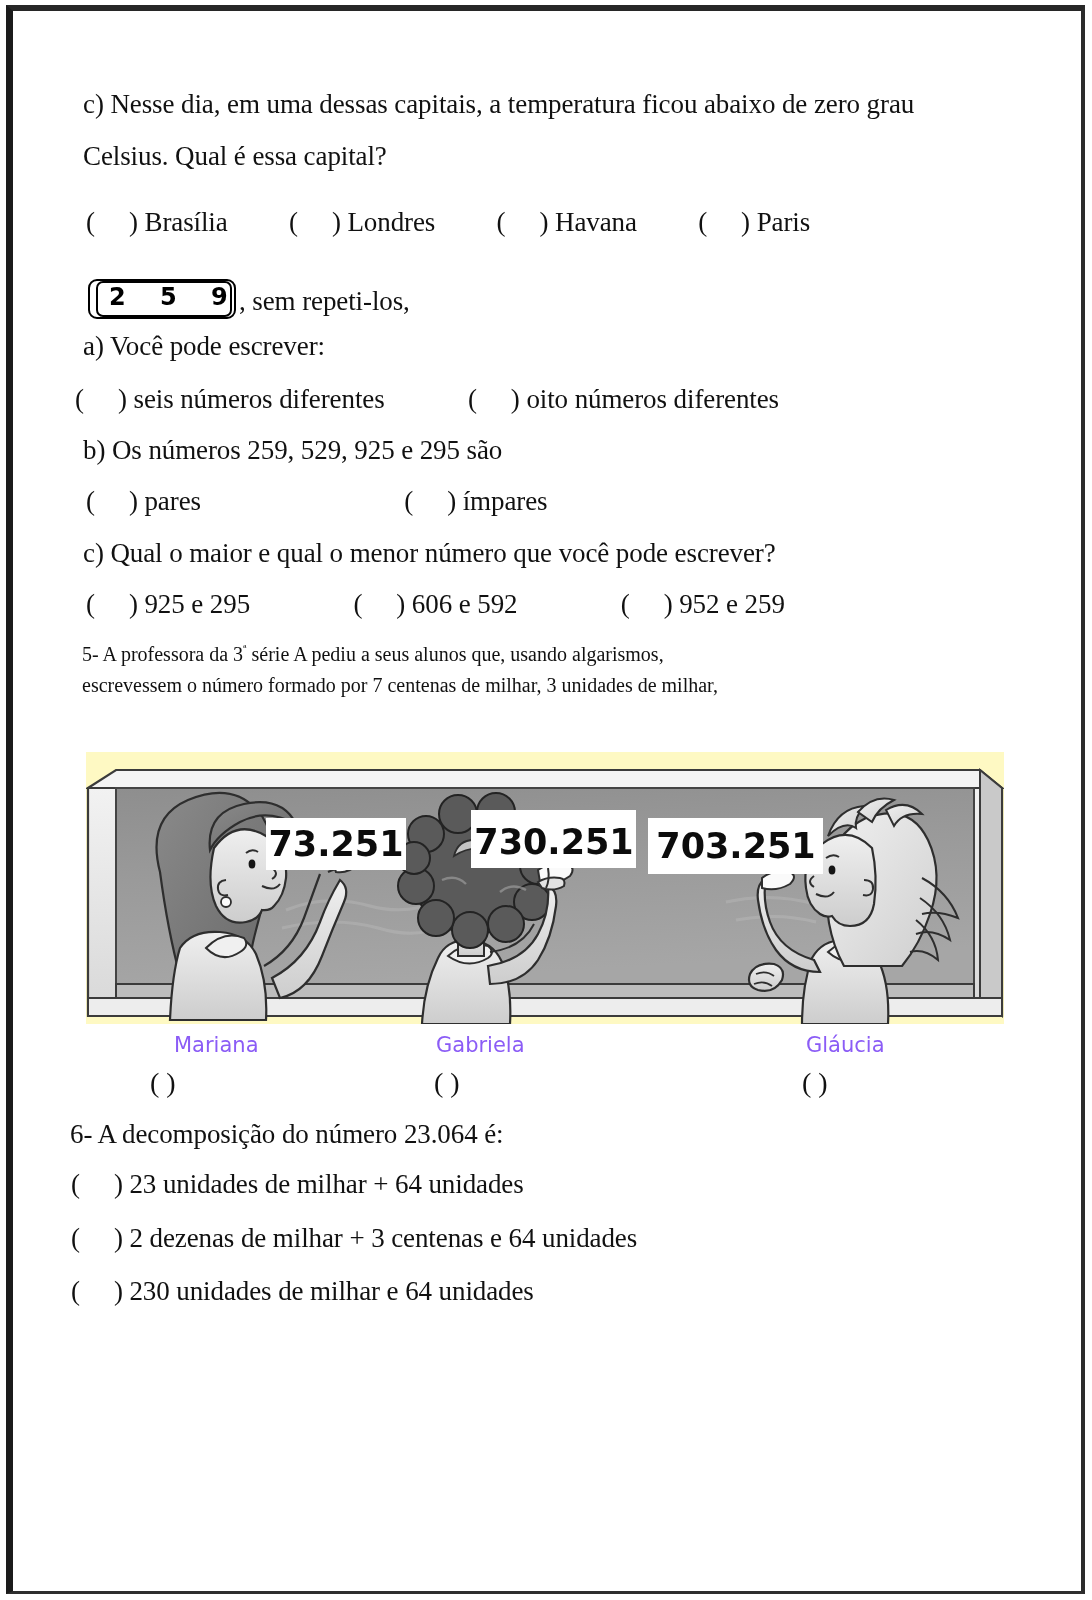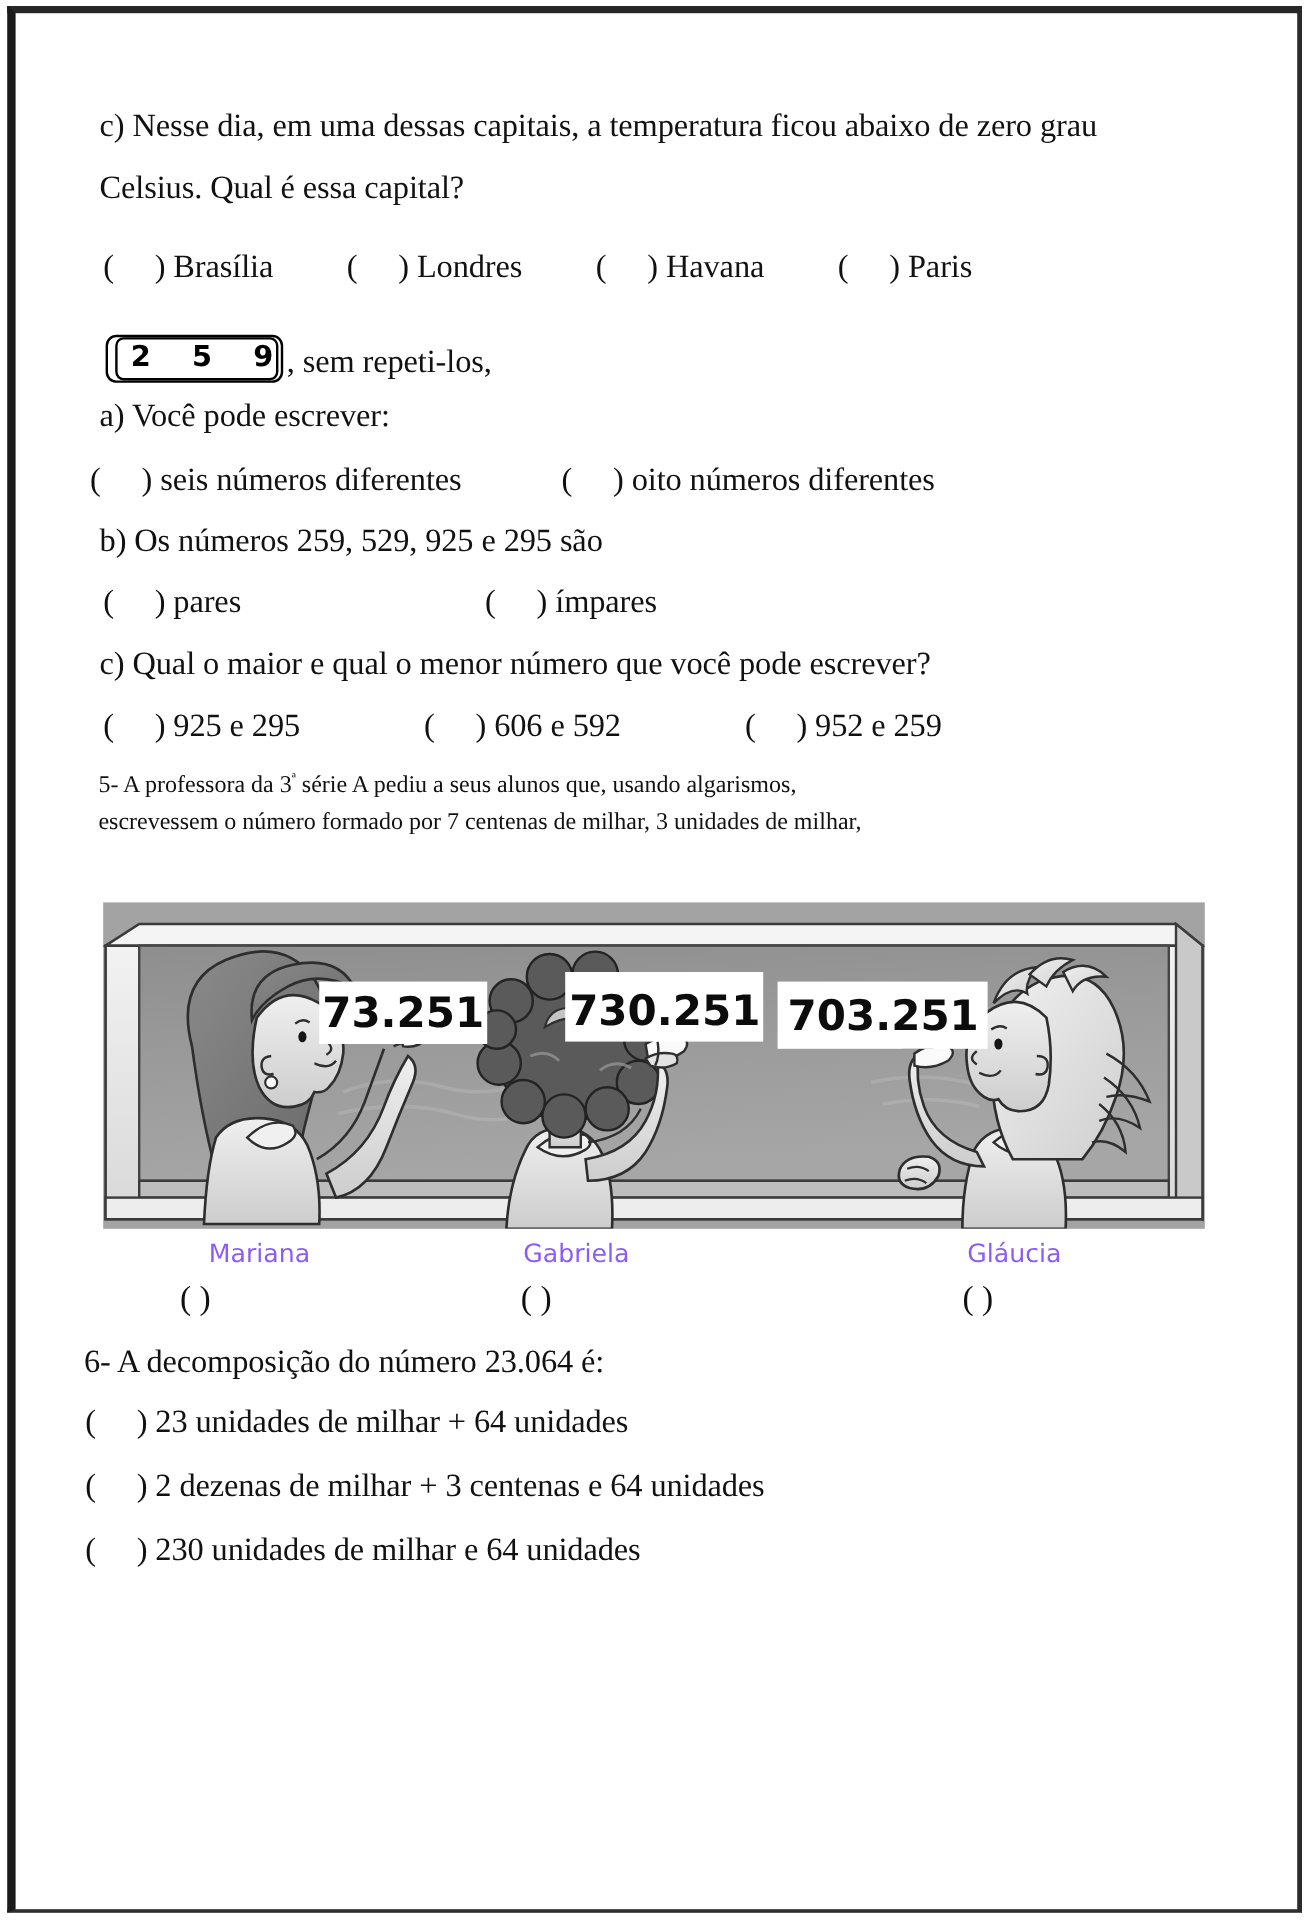--- a/index.html
+++ b/index.html
@@ -105,21 +105,21 @@
   }
 
   
   #illustration {
     position: absolute;
     left: 86px;
     top: 707px;
     width: 918px;
     height: 272px;
     overflow: hidden;
-    background: #a3a3a3;
+    background: #fef9c3;
   }
   #illustration svg { display: block; }
 
   
   .name-label {
     position: absolute;
     font-family: "DejaVu Sans", sans-serif;
     font-size: 21px;
     color: #8b5cf6;
     white-space: nowrap;

